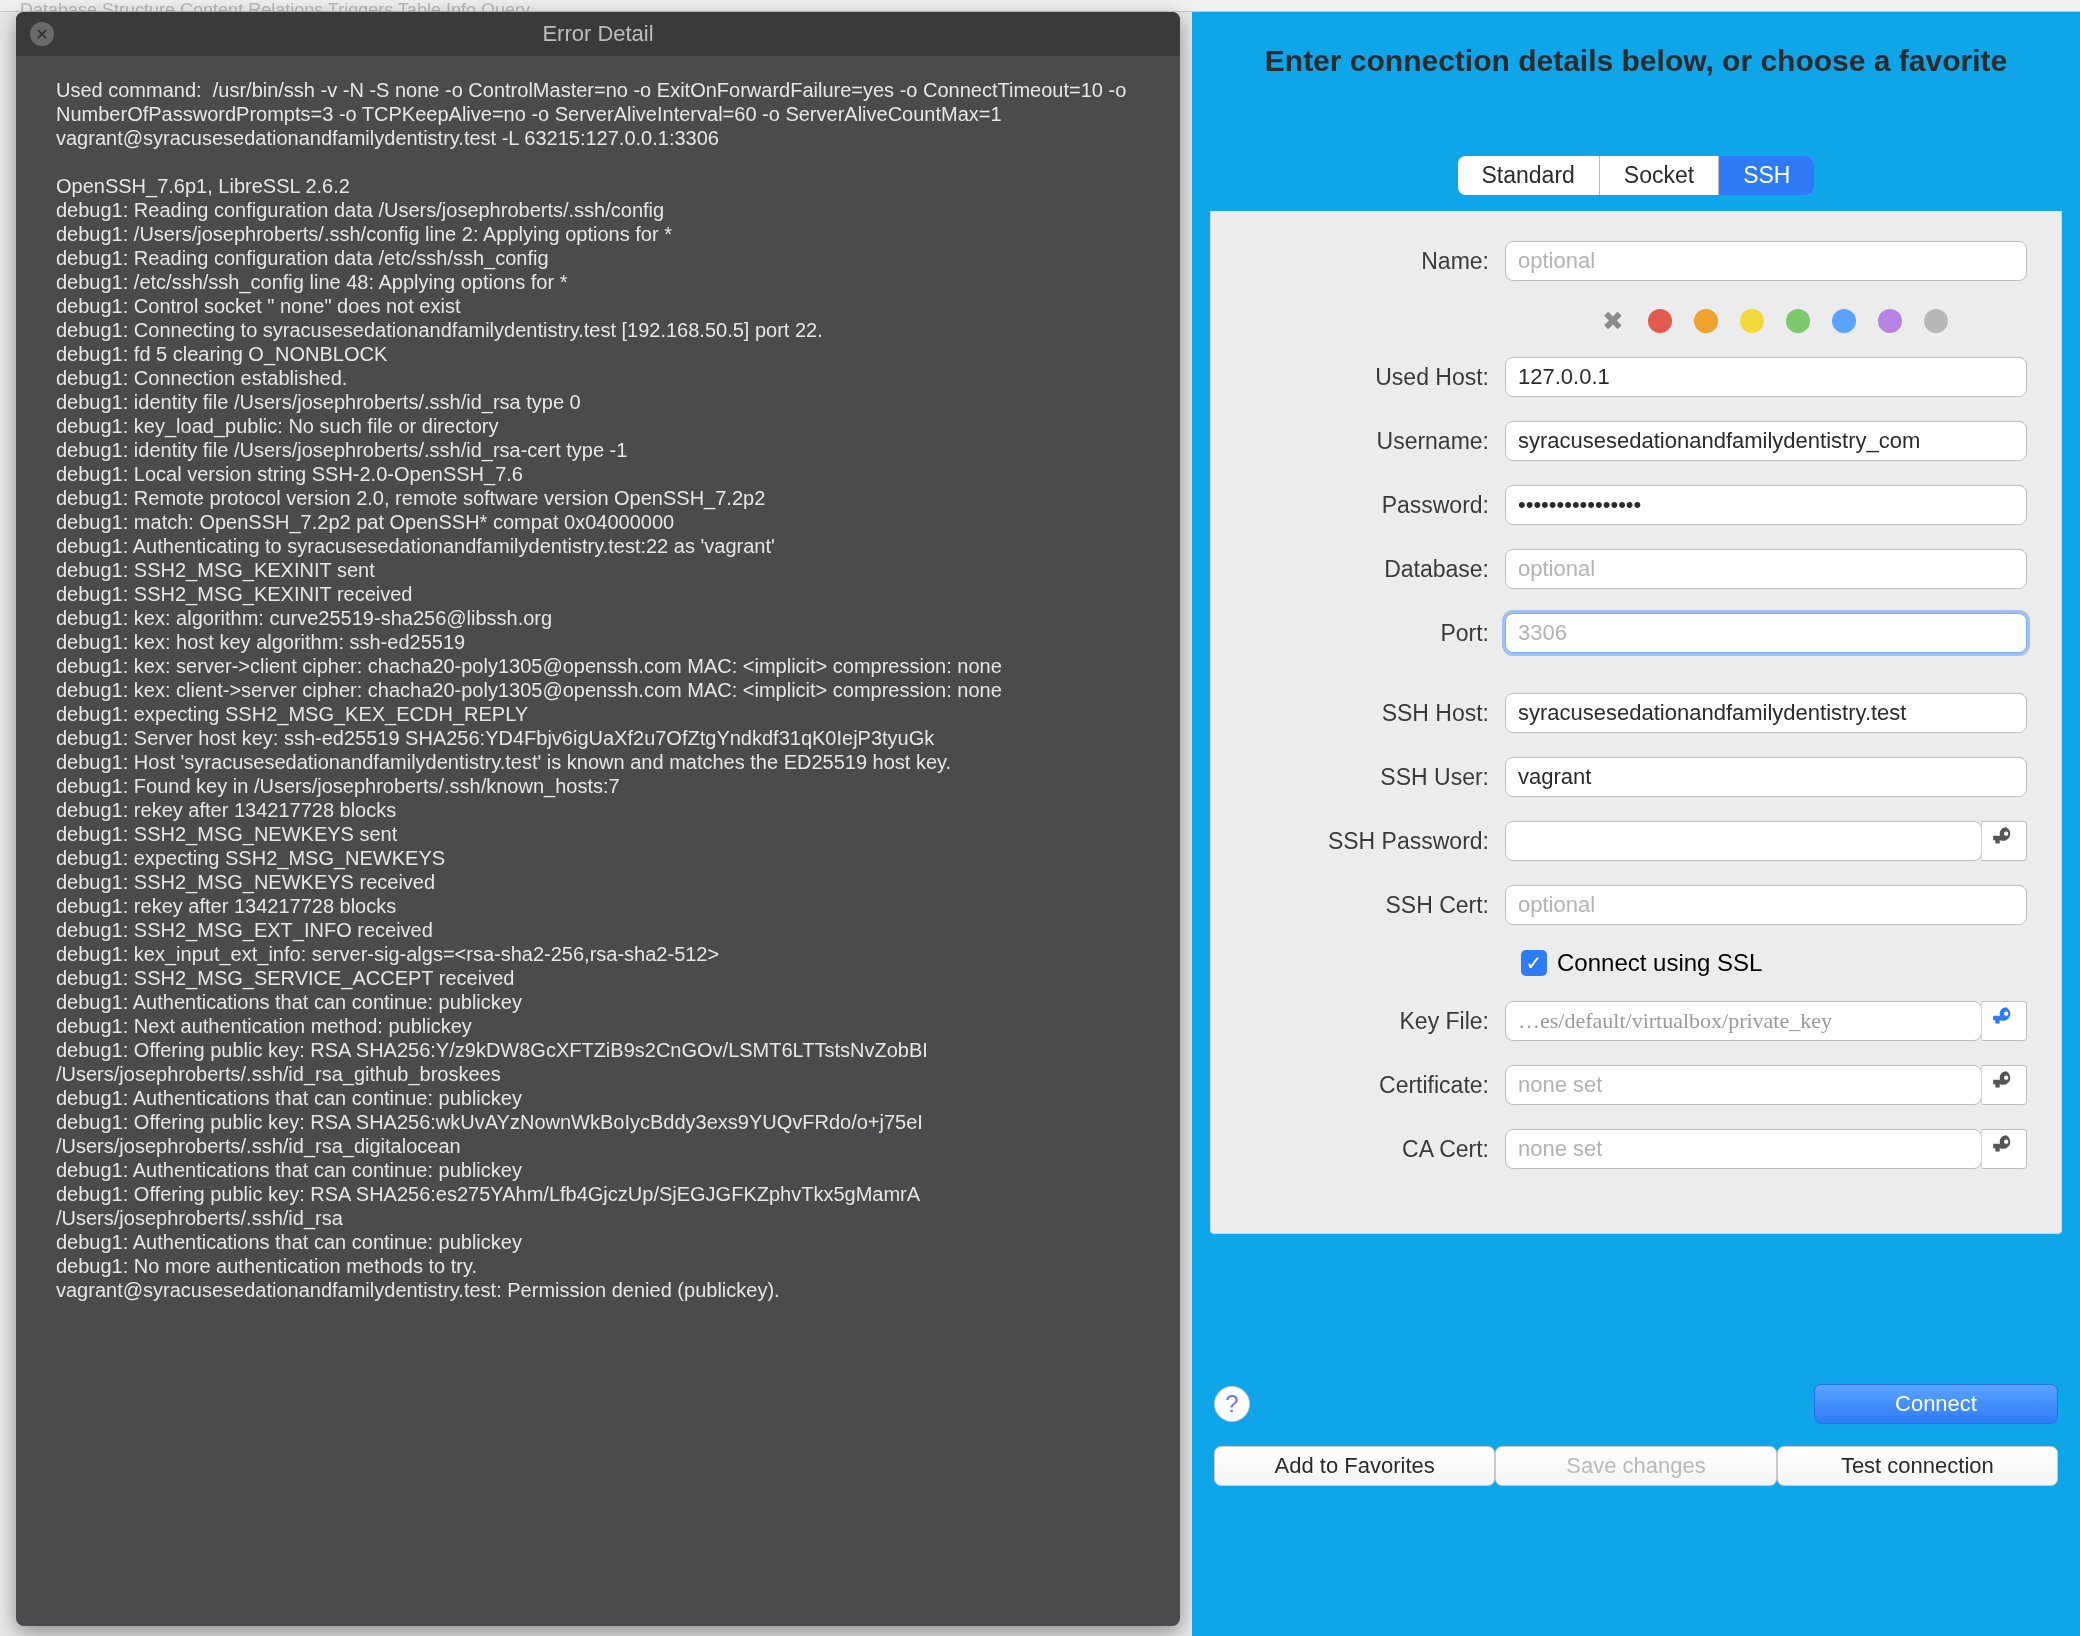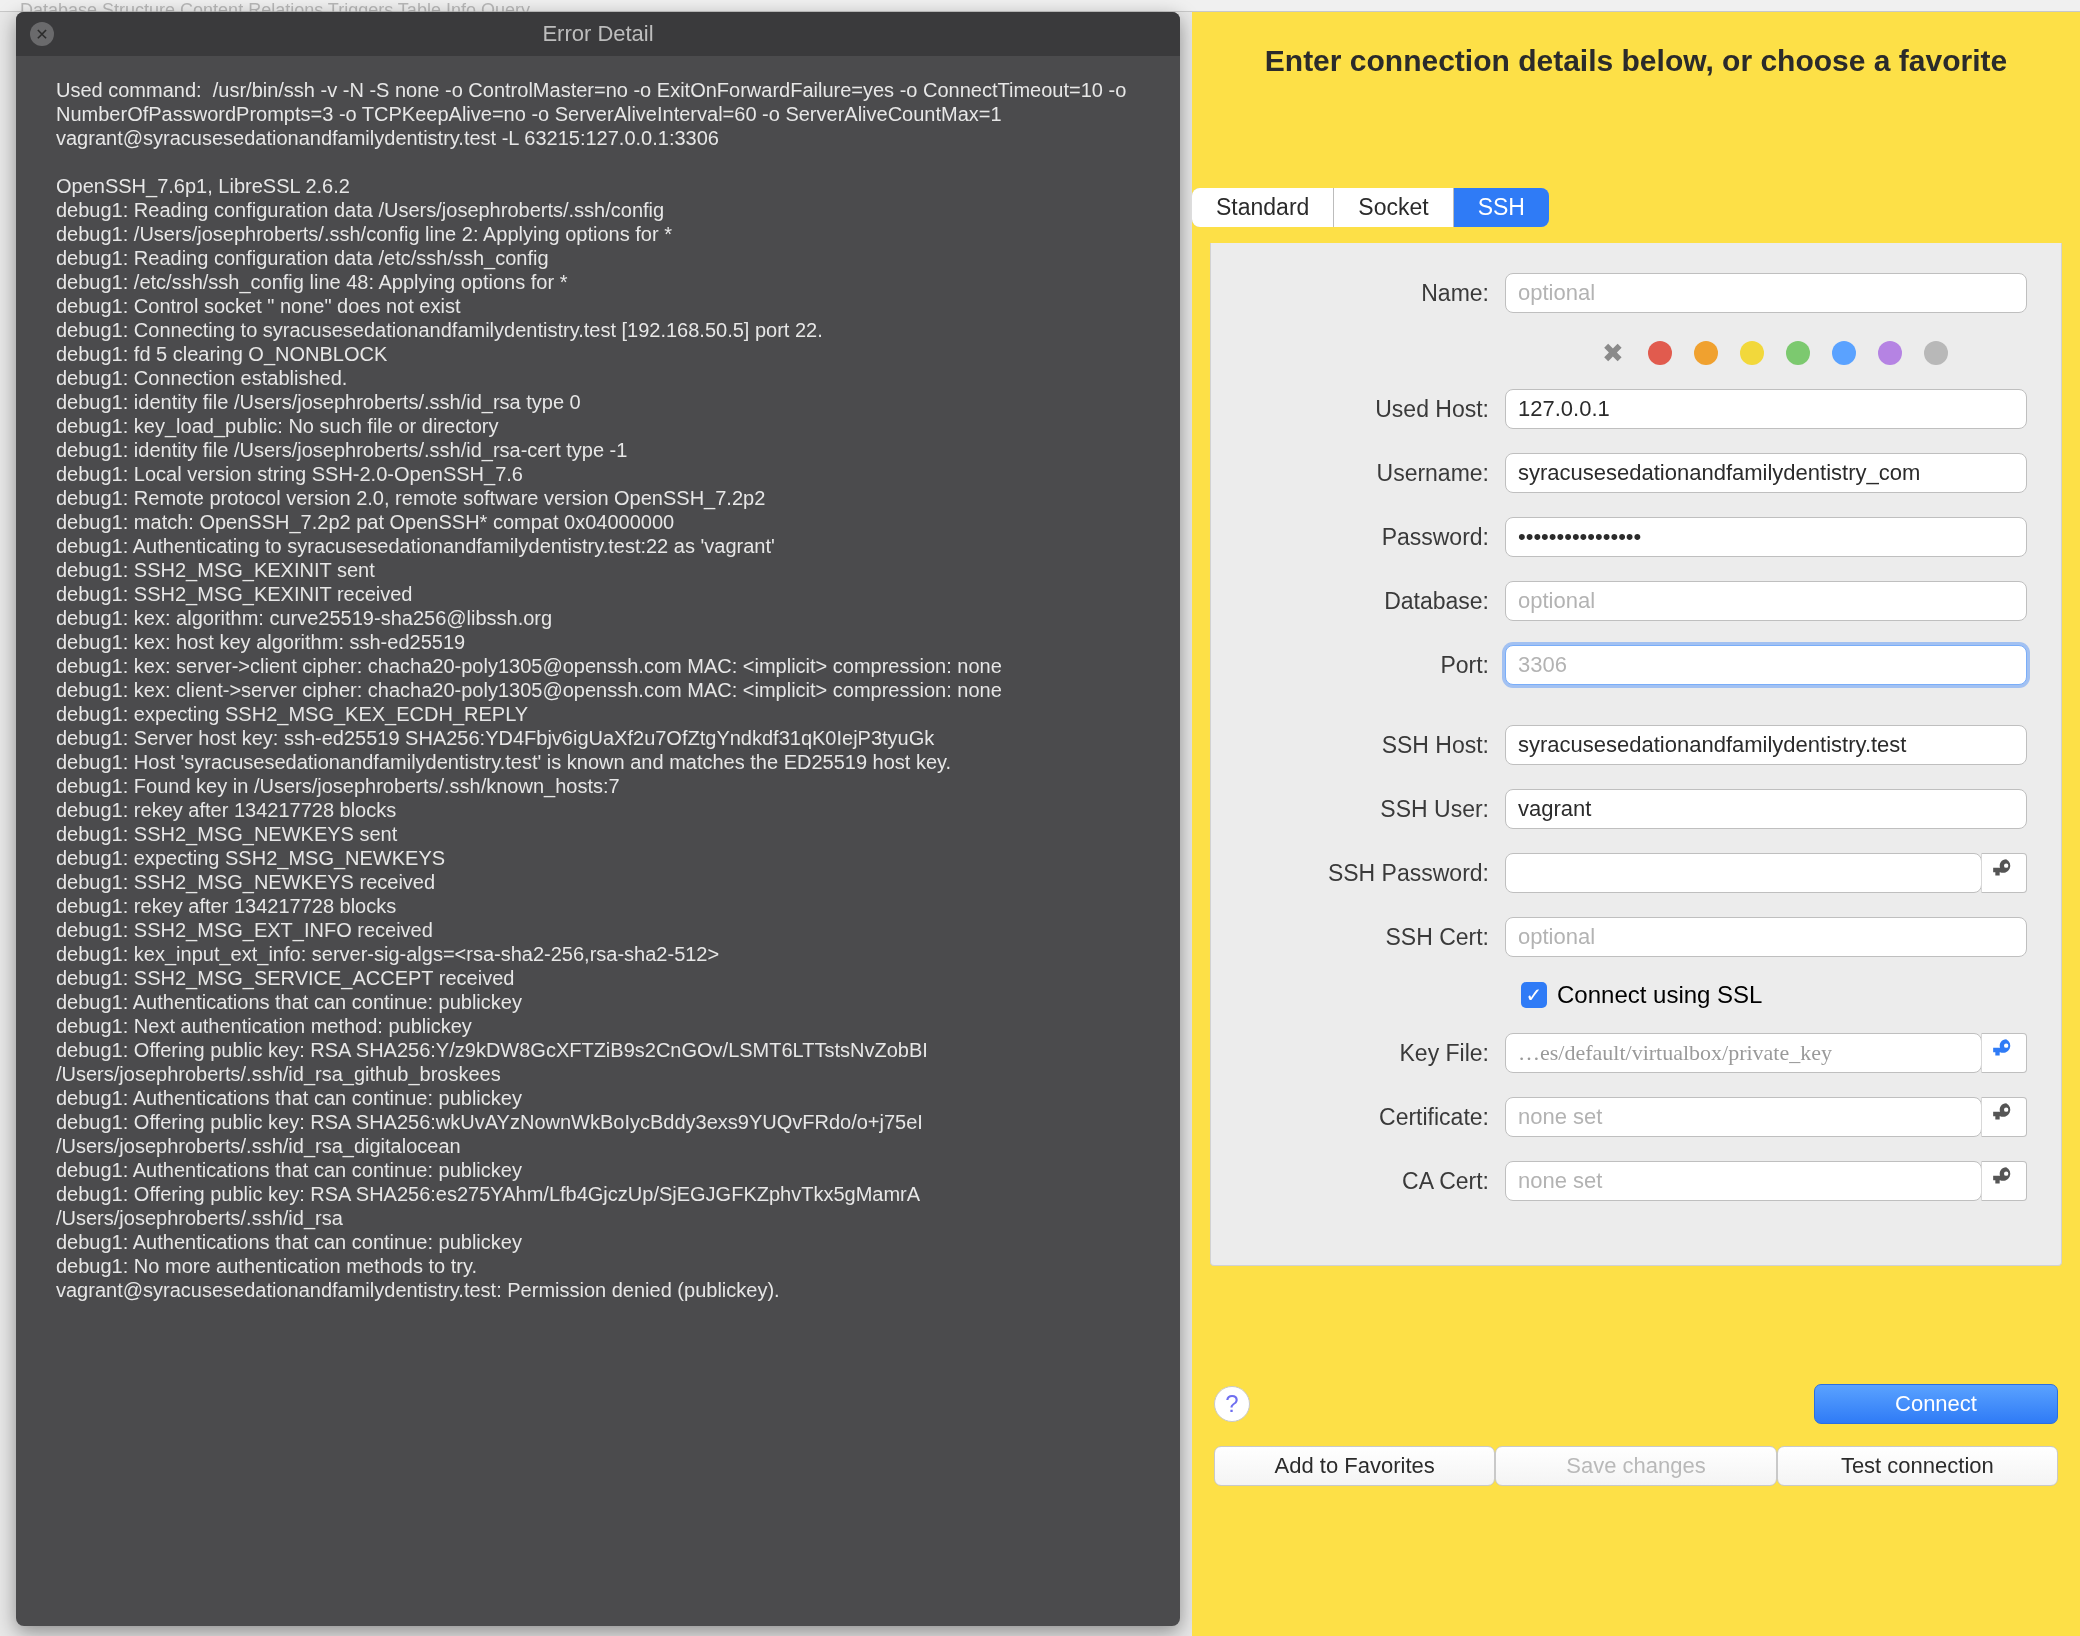--- a/index.html
+++ b/index.html
@@ -80,34 +80,35 @@
   font-family: -apple-system, "Helvetica Neue", Arial, sans-serif;
 }
 
 
 .conn-pane {
   position: absolute;
   top: 12px;
   left: 1192px;
   right: 0;
   bottom: 0;
-  background: #fde047;
+  background: #0ea5e9;
 }
 .conn-heading {
   text-align: center;
   font-size: 30px;
   font-weight: 600;
   color: #2b2b2b;
   padding: 32px 30px 14px;
 }
 
 
 .seg-wrap {
   display: flex;
-  margin-top: 96px;
+  justify-content: center;
+  margin-top: 64px;
 }
 .seg {
   display: flex;
   border-radius: 8px;
   overflow: hidden;
   box-shadow: inset 0 0 0 1px #bcbcbc;
 }
 .seg button {
   background: #ffffff;
   border: none;

